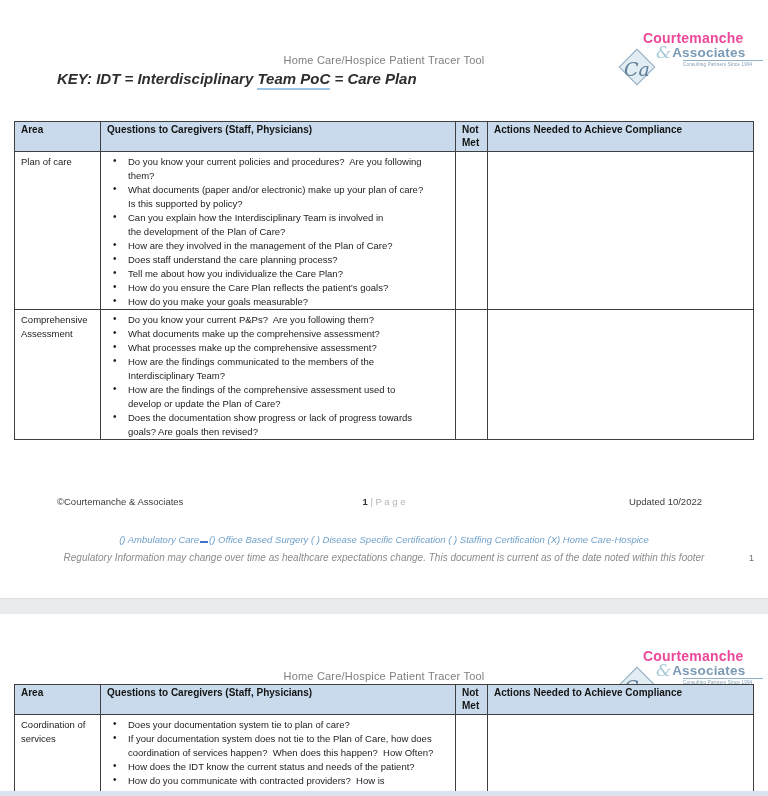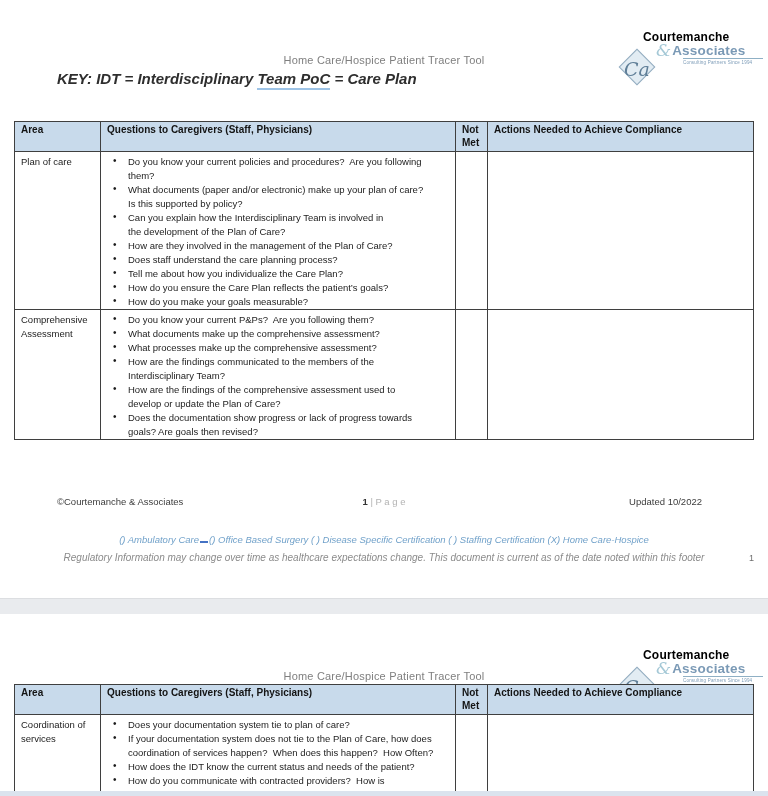--- a/index.html
+++ b/index.html
@@ -25,21 +25,21 @@
     background: #e2ecf3; border: 1px solid #93acc0;
     transform: rotate(45deg);
   }
   .logo .monogram {
     position: absolute; left: 0; top: 2px; width: 38px; height: 38px;
     display: flex; align-items: center; justify-content: center;
     font-family: "DejaVu Serif", serif; font-style: italic;
     font-size: 19px; color: #5f7e97; line-height: 1;
   }
   .logo .text { position: absolute; left: 38px; top: 3px; width: 120px; }
-  .logo .name1 { font-size: 12px; font-weight: bold; color: #000000; letter-spacing: 0.2px; line-height: 1.05; }
+  .logo .name1 { font-size: 14px; font-weight: bold; color: #ec4899; letter-spacing: 0.2px; line-height: 1.05; }
   .logo .line2 { display: flex; align-items: flex-end; margin-left: 13px; line-height: 1; }
   .logo .amp { font-family: "DejaVu Serif", serif; font-style: italic; font-size: 17px; color: #a4c8d6; margin-right: 1px; line-height: 0.8; }
   .logo .name2 { font-size: 13.5px; font-weight: bold; color: #7b9ab6; letter-spacing: 0.2px; }
   .logo .tagline {
     margin-left: 40px; margin-top: 1px; padding-top: 1px;
     border-top: 1px solid #8fb0c5;
     font-size: 4.5px; color: #7c9bb7; letter-spacing: 0.2px; white-space: nowrap;
   }
 
   

